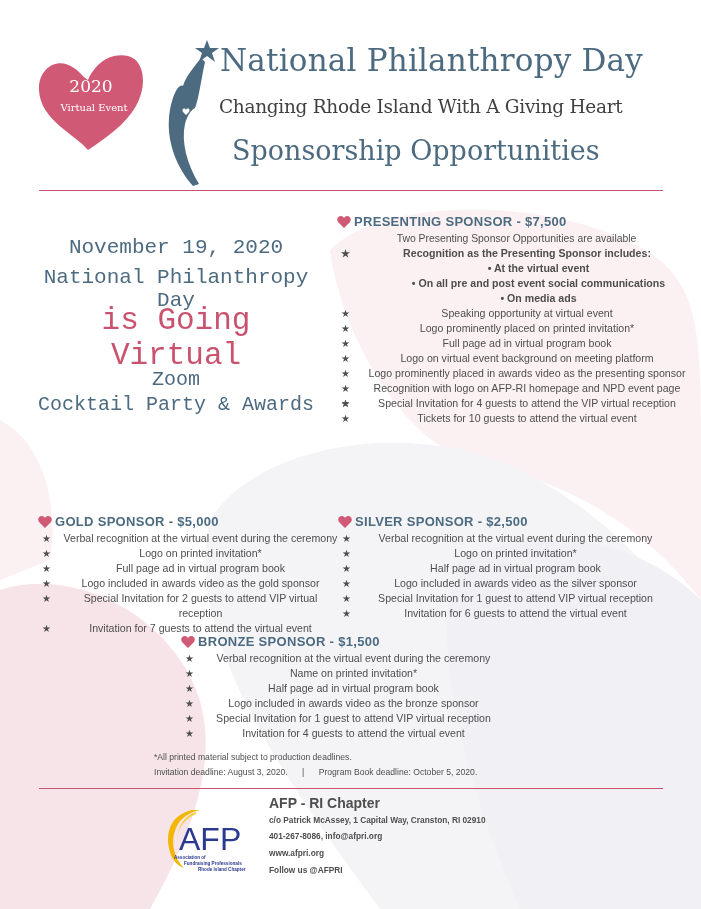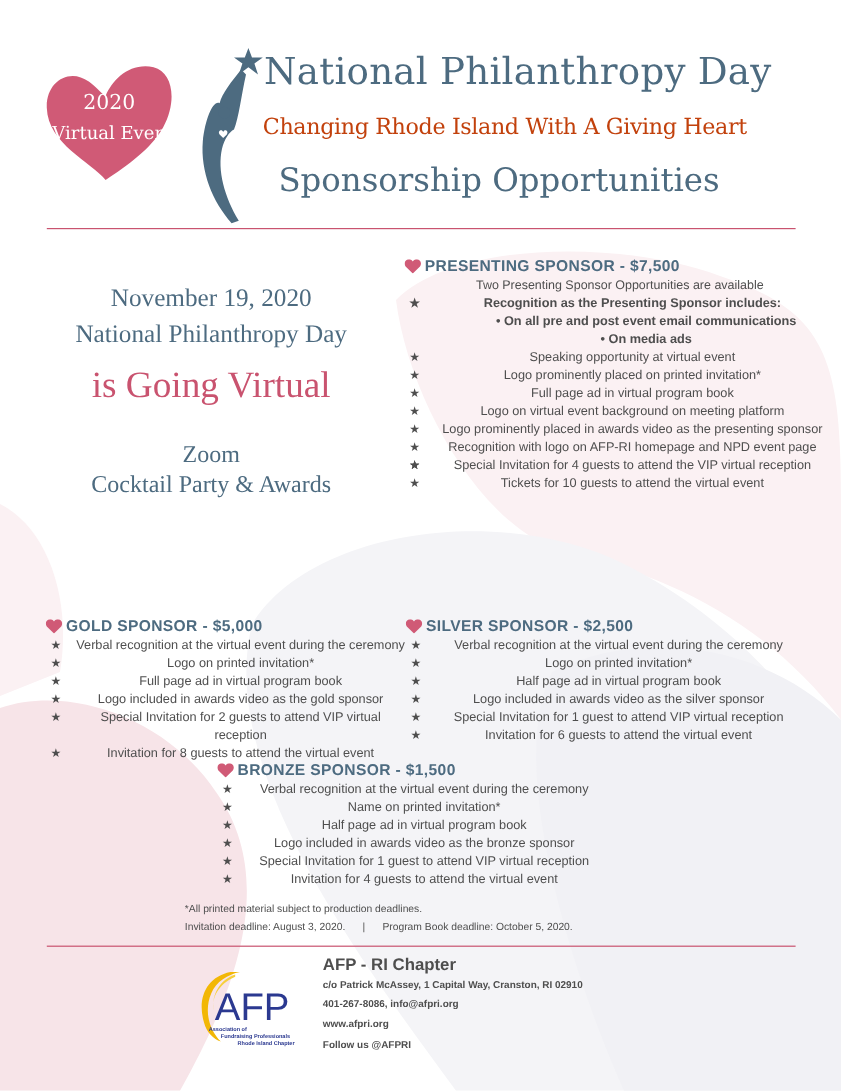--- a/index.html
+++ b/index.html
@@ -11,32 +11,32 @@
   }
   .bg { position:absolute; left:0; top:0; width:701px; height:909px; z-index:0; }
   .layer { position:relative; z-index:1; }
 
   
   .heart-badge { position:absolute; left:36px; top:50px; width:110px; height:102px; }
   .heart-badge svg { position:absolute; left:0; top:0; }
   .heart-year { position:absolute; left:0; width:110px; top:26px; text-align:center; color:#fff;
     font-family:"DejaVu Serif", serif; font-size:17px; }
   .heart-sub { position:absolute; left:0; width:116px; top:52px; text-align:center; color:#fff;
-    font-family:"DejaVu Serif", serif; font-size:15px; }
+    font-family:"DejaVu Serif", serif; font-size:10px; }
   .figure { position:absolute; left:163px; top:38px; width:60px; height:150px; }
   .title-1 { position:absolute; left:220px; top:42px; font-family:"DejaVu Serif", serif;
     font-size:31px; color:#4d6b80; letter-spacing:0.2px; white-space:nowrap; }
   .title-2 { position:absolute; left:219px; top:96px; font-family:"DejaVu Serif", serif;
-    font-size:18.5px; color:#c2410c; white-space:nowrap; letter-spacing:-0.3px; }
+    font-size:18.5px; color:#404040; white-space:nowrap; letter-spacing:-0.3px; }
   .title-3 { position:absolute; left:232px; top:135px; font-family:"DejaVu Serif", serif;
     font-size:27px; color:#4d6b80; white-space:nowrap; }
   .rule { position:absolute; left:39px; width:624px; height:1px; background:#c9536f; }
 
   
-  .promo { position:absolute; left:28px; width:296px; text-align:center; font-family:Liberation Serif, serif; color:#4d6b80; }
+  .promo { position:absolute; left:28px; width:296px; text-align:center; font-family:Liberation Mono, monospace; color:#4d6b80; }
   .promo-date { top:236px; font-size:21px; }
   .promo-npd { top:266px; font-size:21px; }
   .promo-virtual { top:303px; font-size:31px; color:#c9536f; }
   .promo-zoom { top:368px; font-size:20px; }
   .promo-cocktail { top:393px; font-size:20px; }
 
   
   .sponsor { position:absolute; font-size:10.6px; line-height:15px; color:#4e4e4e;text-align:center; }
   .sp-head { display:flex; align-items:center; font-weight:bold; font-size:13px; color:#4d6b80;
     letter-spacing:0.3px; height:17px; margin-bottom:1px; }
@@ -100,21 +100,22 @@
     <div class="sp-head">
       <svg class="heart" viewBox="0 0 14 12">
           <path d="M7 12 L1 6 C-1 3,1 0,4 0 C5.5 0,6.5 1,7 2 C7.5 1,8.5 0,10 0 C13 0,15 3,13 6 Z" fill="#d05a76"></path>
         </svg>
       <span>PRESENTING SPONSOR - $7,500</span>
     </div>
     <div class="sp-note">Two Presenting Sponsor Opportunities are available</div>
     <ul class="stars">
       <li class="bold"><span class="star">★</span><span>Recognition as the Presenting Sponsor includes:</span>
         <ul class="sub">
-          <li>• On all pre and post event email communications</li>
+          <li>• At the virtual event</li>
+          <li>• On all pre and post event social communications</li>
           <li>• On media ads</li>
         </ul>
       </li>
       <li><span class="star">★</span><span>Speaking opportunity at virtual event</span></li>
       <li><span class="star">★</span><span>Logo prominently placed on printed invitation*</span></li>
       <li><span class="star">★</span><span>Full page ad in virtual program book</span></li>
       <li><span class="star">★</span><span>Logo on virtual event background on meeting platform</span></li>
       <li><span class="star">★</span><span>Logo prominently placed in awards video as the presenting sponsor</span></li>
       <li><span class="star">★</span><span>Recognition with logo on AFP-RI homepage and NPD event page</span></li>
       <li style="width:285px;"><span class="star">★</span></li>
@@ -130,21 +131,21 @@
           <path d="M7 12 L1 6 C-1 3,1 0,4 0 C5.5 0,6.5 1,7 2 C7.5 1,8.5 0,10 0 C13 0,15 3,13 6 Z" fill="#d05a76"></path>
         </svg>
       <span>GOLD SPONSOR - $5,000</span>
     </div>
     <ul class="stars">
       <li><span class="star">★</span><span>Verbal recognition at the virtual event during the ceremony</span></li>
       <li><span class="star">★</span><span>Logo on printed invitation*</span></li>
       <li><span class="star">★</span><span>Full page ad in virtual program book</span></li>
       <li><span class="star">★</span><span>Logo included in awards video as the gold sponsor</span></li>
       <li><span class="star">★</span><span>Special Invitation for 2 guests to attend VIP virtual reception</span></li>
-      <li><span class="star">★</span><span>Invitation for 8 guests to attend the virtual event</span></li>
+      <li><span class="star">★</span><span>Invitation for 7 guests to attend the virtual event</span></li>
     </ul>
   </div>
 
   <div class="sponsor" style="left:340px; top:513px; width:330px;">
     <div class="sp-head">
       <svg class="heart" viewBox="0 0 14 12">
           <path d="M7 12 L1 6 C-1 3,1 0,4 0 C5.5 0,6.5 1,7 2 C7.5 1,8.5 0,10 0 C13 0,15 3,13 6 Z" fill="#d05a76"></path>
         </svg>
       <span>SILVER SPONSOR - $2,500</span>
     </div>

